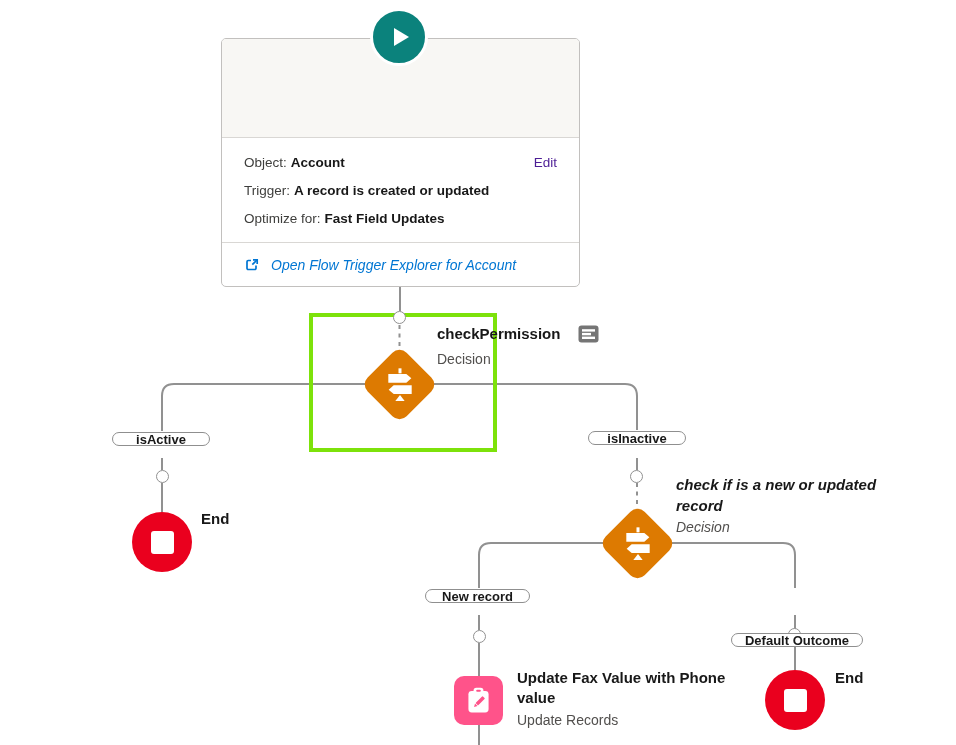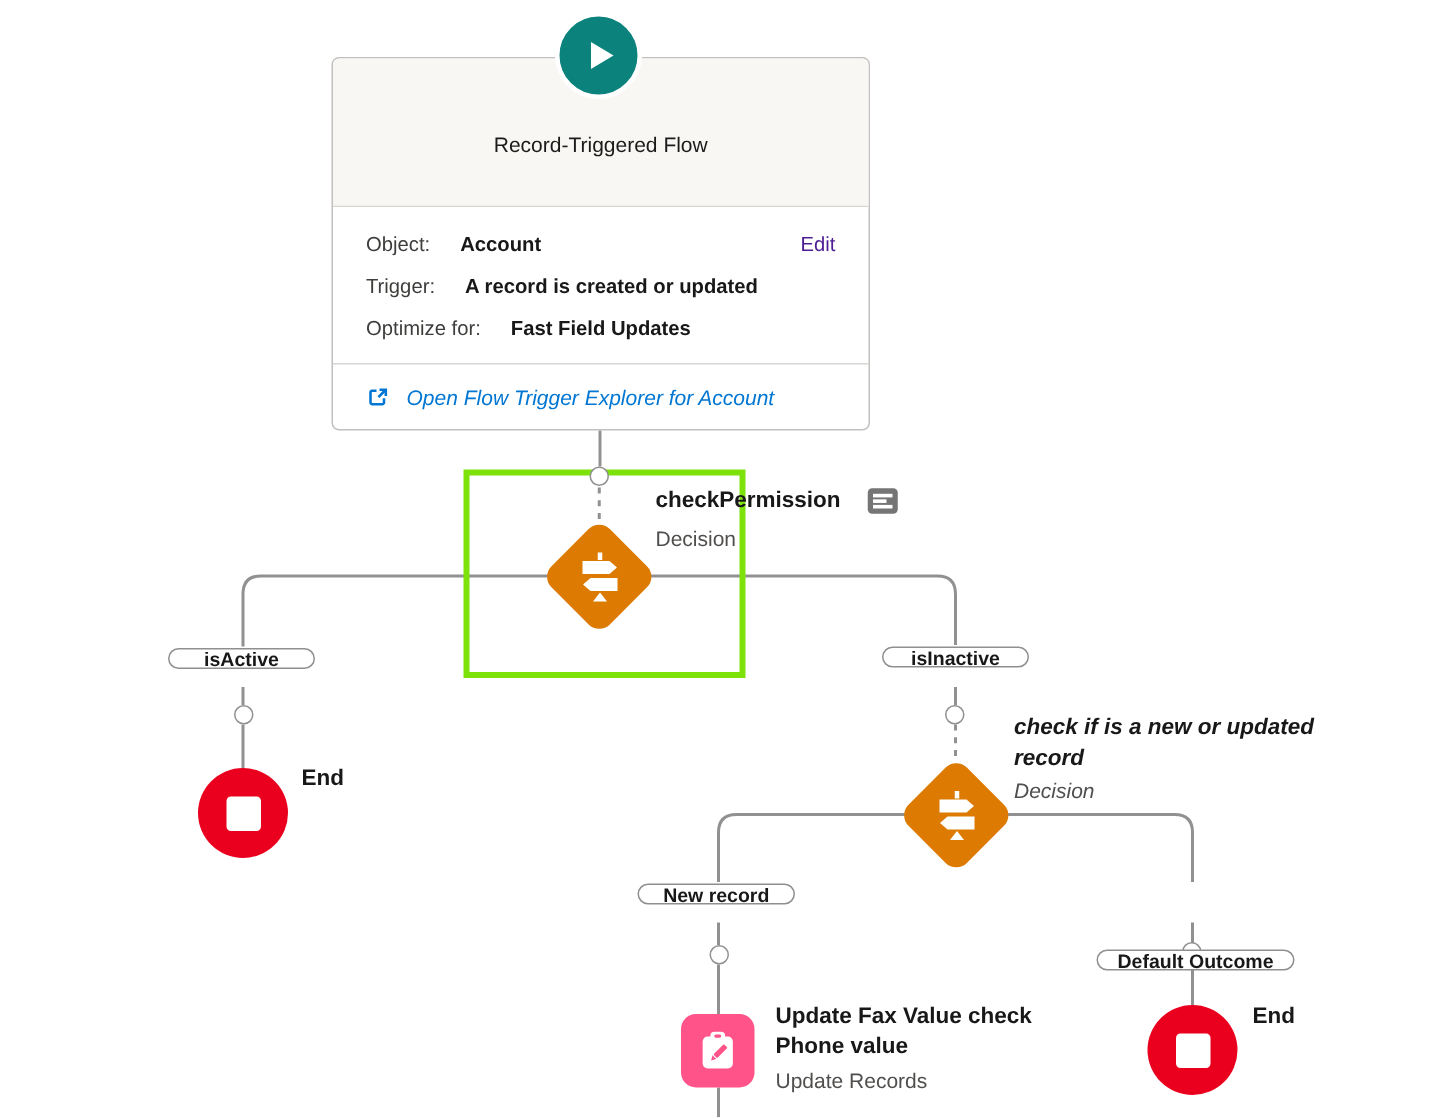--- a/index.html
+++ b/index.html
@@ -22,21 +22,21 @@
     box-sizing:border-box;z-index:2;
   }
   .start-header{
     height:99px;background:#f8f7f4;border-bottom:1px solid #d9d7d4;
     border-radius:4px 4px 0 0;text-align:center;padding-top:46px;box-sizing:border-box;
   }
   .start-title{font-size:19px;color:#1b1b1b;}
   .start-sub{font-size:14px;color:#1b1b1b;margin-top:3px;}
   .start-body{padding:11px 22px 0;}
   .field-row{position:relative;font-size:13.5px;color:#3e3e3c;height:28px;line-height:28px;white-space:nowrap;}
-  .field-row .val{color:#181818;font-weight:700;margin-left:20px;}
+  .field-row .val{color:#181818;font-weight:700;margin-left:4px;}
   .edit-link{position:absolute;right:0;top:0;color:#4c1d95;cursor:pointer;font-weight:400;}
   .start-footer{
     position:absolute;left:0;right:0;bottom:0;height:44px;border-top:1px solid #d9d7d4;
     display:flex;align-items:center;gap:11px;padding:0 22px;box-sizing:border-box;font-style:italic;
   }
   .footer-link{color:#0176d3;font-size:14px;cursor:pointer;}
   .play-btn{
     position:absolute;left:370px;top:8px;width:58px;height:58px;border-radius:50%;
     background:#0b827c;border:3px solid #fff;box-sizing:border-box;z-index:3;
     display:flex;align-items:center;justify-content:center;cursor:pointer;
@@ -101,21 +101,20 @@
   <div class="cpoint" style="left:393px;top:311px;"></div>
   <div class="cpoint" style="left:156px;top:470px;"></div>
   <div class="cpoint" style="left:630px;top:470px;"></div>
   <div class="cpoint" style="left:473px;top:630px;"></div>
   <div class="cpoint" style="left:788px;top:628px;"></div>
 
   <div class="sel-box"></div>
 
   <div class="start-card">
     <div class="start-header">
-      <div class="start-sub">Record-Triggered Flow</div>
     </div>
     <div class="start-body">
       <div class="field-row">
         <span>Object:</span><span class="val">Account</span>
         <span class="edit-link">Edit</span>
       </div>
       <div class="field-row">
         <span>Trigger:</span><span class="val">A record is created or updated</span>
       </div>
       <div class="field-row">
@@ -198,21 +197,21 @@
         <rect x="8.2" y="2.2" width="7.6" height="5" rx="2.1" fill="#fff"></rect>
         <rect x="10.2" y="3.6" width="3.6" height="1.7" rx="0.85" fill="#ff538a"></rect>
         <g transform="rotate(45 12 13.5)">
           <rect x="10.7" y="7.8" width="2.7" height="7.6" rx="0.5" fill="#ff538a"></rect>
           <polygon points="10.7,16 13.4,16 12.05,18.4" fill="#ff538a"></polygon>
         </g>
       </svg>
     </span>
   </div>
   <div class="nlabel" style="left:517px;top:668px;width:218px;">
-    <div class="title" style="line-height:20px;">Update Fax Value check Phone value</div>
+    <div class="title" style="line-height:20px;">Update Fax Value with Phone value</div>
     <div class="sub" style="margin-top:2px;">Update Records</div>
   </div>
 
   <div class="end-node" style="left:765px;top:670px;">
     <span class="sq"></span>
   </div>
   <div class="end-label" style="left:835px;top:669px;">End</div>
 
 </div>
 

